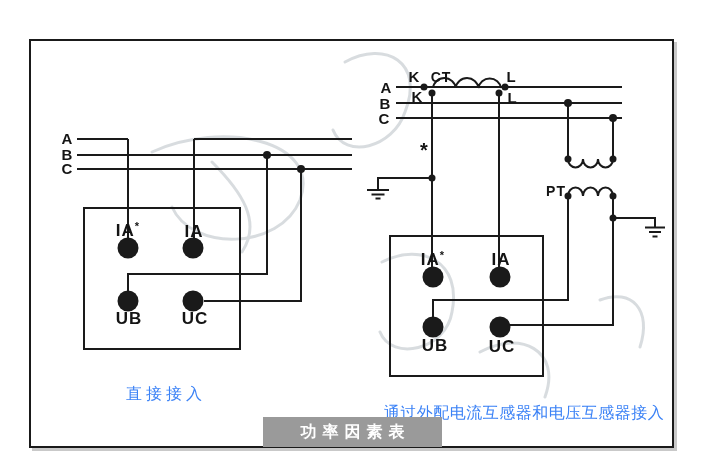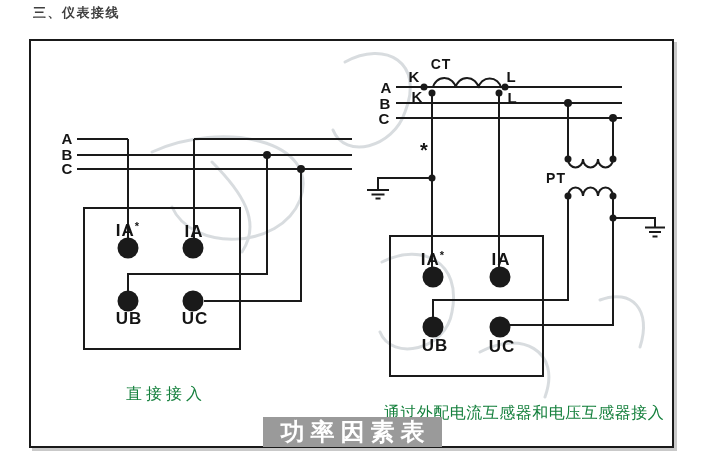--- a/index.html
+++ b/index.html
@@ -18,42 +18,41 @@
   }
   svg.wiring{position:absolute;left:0;top:0;}
   .lbl{
     position:absolute;transform:translate(-50%,-50%);white-space:nowrap;
     font-weight:600;color:#141414;line-height:1;
   }
   .phase{font-size:15px;}
   .term-lbl{font-size:17px;letter-spacing:1px;}
   .term-lbl sup{font-size:11px;font-weight:700;}
   .kl{font-size:15px;}
-  .xfmr{font-size:14px;letter-spacing:1px;}
+  .xfmr{font-size:14px;letter-spacing:1px;margin-top:13px;}
   .star{font-size:20px;font-weight:700;}
-  .caption{font-size:16px;font-weight:500;color:#15803d;}
+  .caption{font-size:16px;font-weight:500;color:#3b82f6;}
   .caption.left{letter-spacing:4px;}
   .caption.right{letter-spacing:0.5px;}
   .footer-label{
     position:absolute;left:263px;top:417px;width:179px;height:30px;
     background:#9a9a9a;display:flex;align-items:center;justify-content:center;
     z-index:5;
   }
   .footer-label span{
-    color:#ffffff;font-size:24px;font-weight:700;letter-spacing:6px;
+    color:#ffffff;font-size:16px;font-weight:700;letter-spacing:6px;
     padding-left:6px; 
     white-space:nowrap;
   }
 </style>
 </head>
 <body>
 
 <div class="stage">
 
-  <div class="page-title">三、仪表接线</div>
 
   <div class="panel"></div>
 
   <svg class="wiring" width="727" height="469" viewBox="0 0 727 469">
 
     <g stroke="#ccd1d5" stroke-width="3" fill="none" opacity="0.75" stroke-linecap="round">
       <path d="M345,62 C385,40 425,62 405,112 C393,148 345,160 333,130"></path>
       <path d="M152,152 C222,120 322,140 300,200 C280,250 192,252 172,207"></path>
       <path d="M212,162 C242,192 262,222 242,252"></path>
       <path d="M382,262 C422,242 462,262 452,312 C446,350 392,362 380,332"></path>

